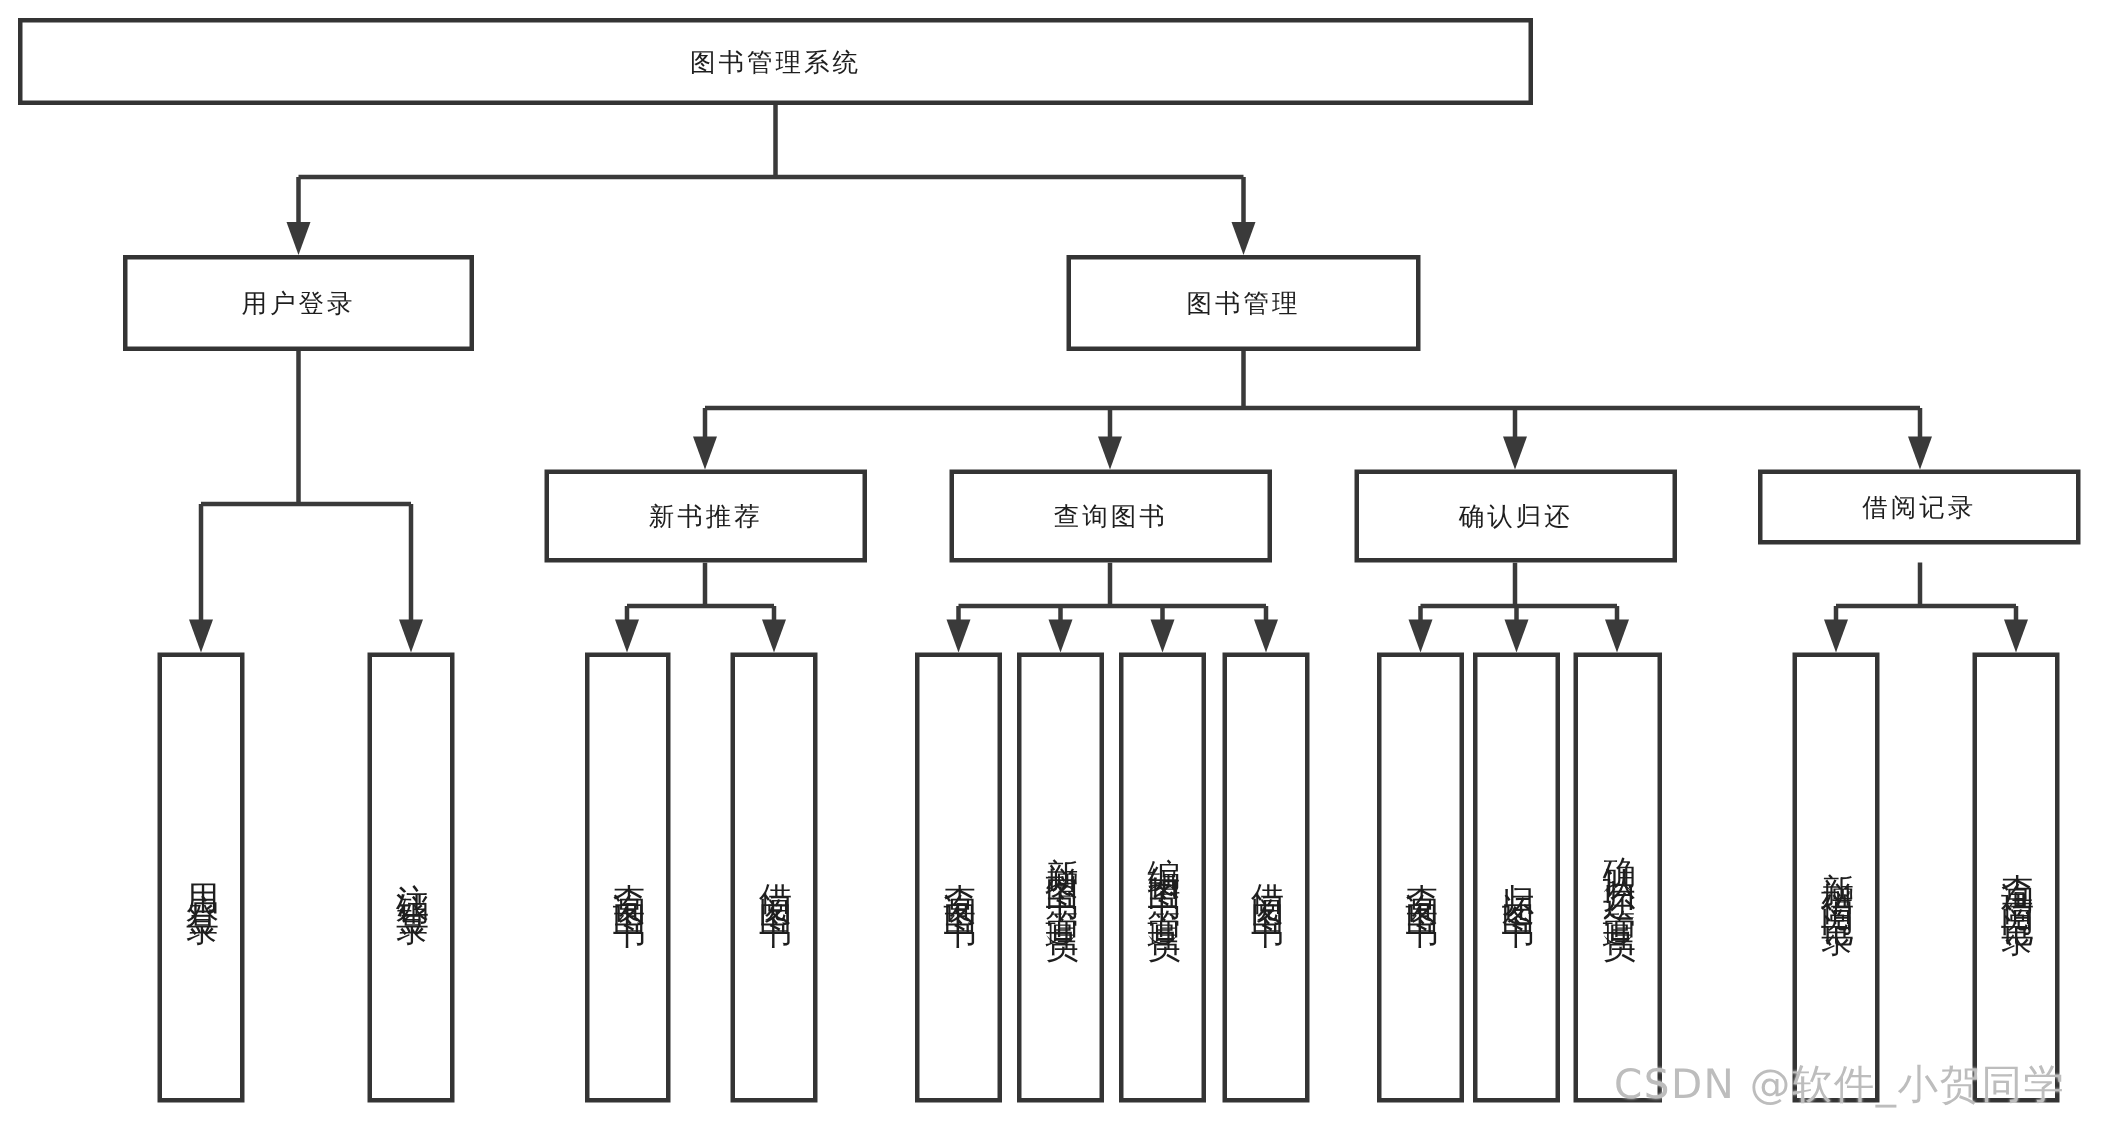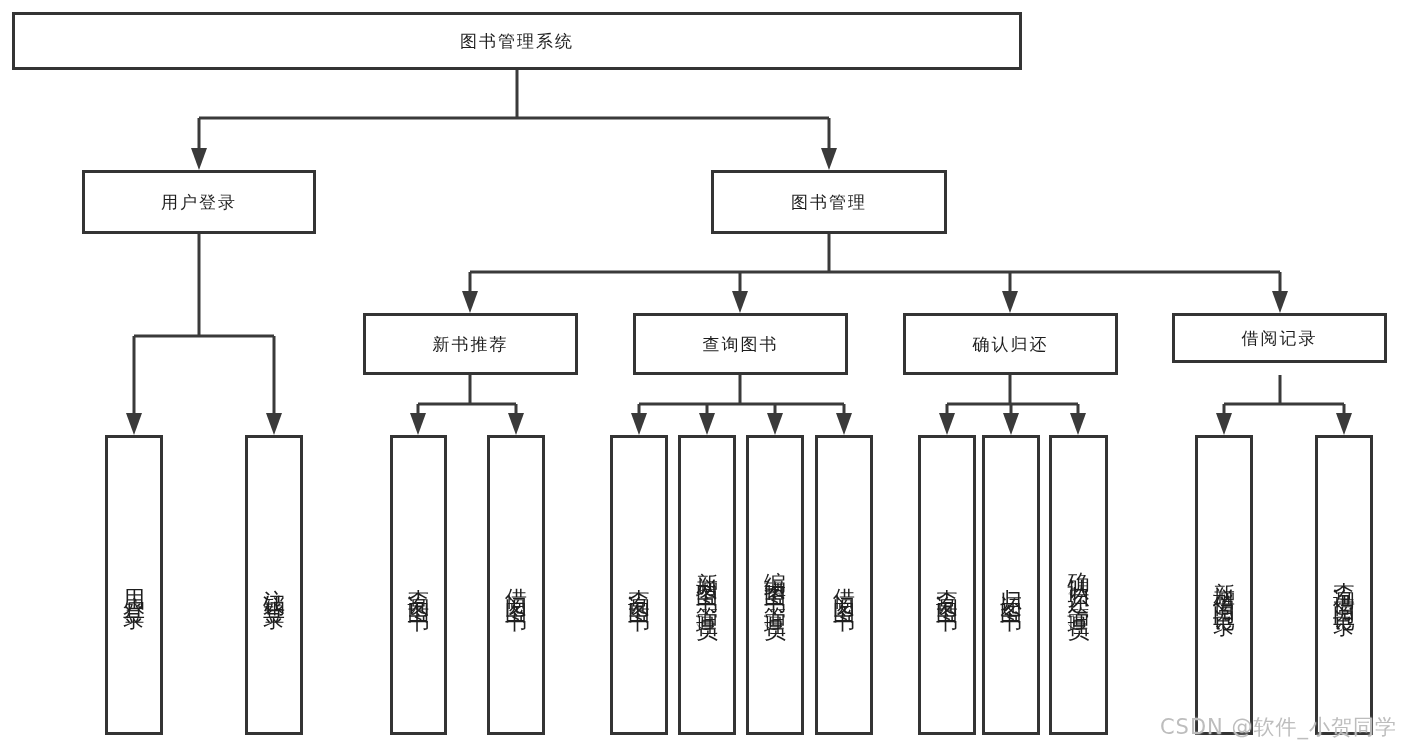--- a/index.html
+++ b/index.html
@@ -50,23 +50,23 @@
   .node.v span{
     writing-mode:vertical-rl;
     text-orientation:mixed;
     font-size:22px;
     letter-spacing:7px;
     line-height:1;
     white-space:nowrap;
   }
   .watermark{
     position:absolute;
-    right:8px;
+    right:28px;
     bottom:6px;
-    font-size:21px;
+    font-size:27px;
     color:var(--watermark);
     letter-spacing:1px;
     white-space:nowrap;
     text-shadow:0 0 2px #ffffff;
   }
 </style>
 </head>
 <body>
 
 <div class="canvas">

